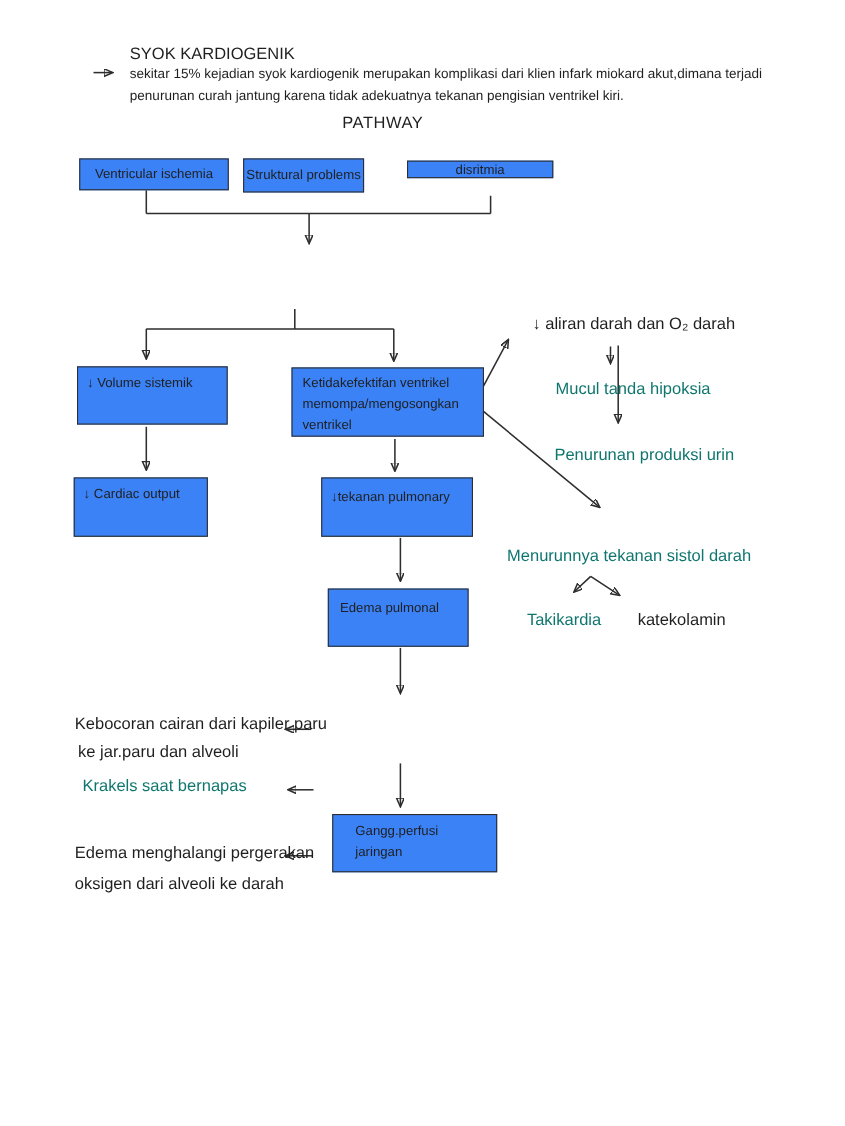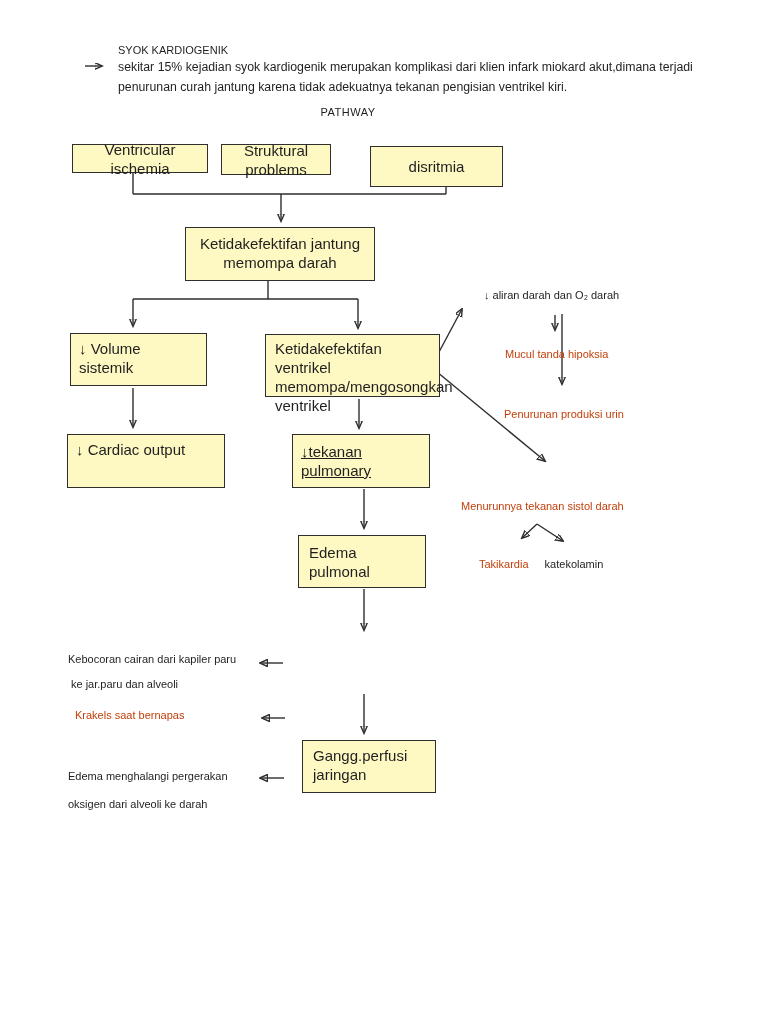--- a/index.html
+++ b/index.html
@@ -6,52 +6,52 @@
   body{
     width:768px;height:1024px;
     background:#ffffff;
     font-family:"Liberation Sans",sans-serif;
     color:#1f1f1f;
     position:relative;
     overflow:hidden;
   }
   .page{position:absolute;left:0;top:0;width:768px;height:1024px;background:#fff;}
   .overlay{position:absolute;left:0;top:0;pointer-events:none;}
-  .txt{position:absolute;font-size:11px;white-space:nowrap;line-height:16px;}
-  .red{color:#c2410c;}
+  .txt{position:absolute;font-size:15px;white-space:nowrap;line-height:16px;}
+  .red{color:#0f766e;}
   .title{left:118px;top:42px;}
   .intro{left:118px;top:57px;width:596px;white-space:normal;line-height:20px;font-size:12.3px;}
   .pathway{left:0;top:104px;width:696px;text-align:center;letter-spacing:.5px;}
   .node{
     position:absolute;
     border:1.4px solid #2e2e2e;
-    background:#fef9c3;
-    font-size:15px;
+    background:#3b82f6;
+    font-size:12px;
     line-height:19px;
     white-space:pre-line;
     box-sizing:border-box;
   }
   .centered{display:flex;align-items:center;justify-content:center;text-align:center;}
   .b1{left:72px;top:144px;width:136px;height:29px;}
   .b2{left:221px;top:144px;width:110px;height:31px;}
-  .b3{left:370px;top:146px;width:133px;height:41px;}
+  .b3{left:370px;top:146px;width:133px;height:16px;}
   .b4{left:185px;top:227px;width:190px;height:54px;align-items:flex-start;padding-top:6px;}
   .b5{left:70px;top:333px;width:137px;height:53px;padding:5px 8px;}
   .b6{left:245px;top:334px;width:175px;height:63px;padding:4px 9px;margin-left:20px;}
-  .b7{left:67px;top:434px;width:158px;height:54px;padding:5px 8px;}
-  .b8{left:292px;top:434px;width:138px;height:54px;padding:7px 8px;text-decoration:underline;}
+  .b7{left:67px;top:434px;width:122px;height:54px;padding:5px 8px;}
+  .b8{left:292px;top:434px;width:138px;height:54px;padding:7px 8px;}
   .b9{left:298px;top:535px;width:128px;height:53px;padding:7px 10px;}
   .b10{left:298px;top:640px;width:128px;height:52px;padding:7px 10px;}
-  .b11{left:302px;top:740px;width:134px;height:53px;padding:5px 10px;}
+  .b11{left:302px;top:740px;width:150px;height:53px;padding:5px 20px;}
   .l-aliran{left:484px;top:287px;}
   .l-mucul{left:505px;top:346px;}
   .l-urin{left:504px;top:406px;}
   .l-sistol{left:461px;top:498px;}
   .l-taki{left:479px;top:556px;}
-  .l-kateko{margin-left:13px;color:#1f1f1f;}
+  .l-kateko{margin-left:29px;color:#1f1f1f;}
   .l-keb1{left:68px;top:651px;}
   .l-keb2{left:71px;top:676px;}
   .l-krakels{left:75px;top:707px;}
   .l-edema1{left:68px;top:768px;}
   .l-edema2{left:68px;top:796px;text-align:right;}
   svg line, svg path{stroke:#2e2e2e;stroke-width:1.4;fill:none;}
 </style>
 </head>
 <body>
 
@@ -93,22 +93,20 @@
     <line x1="284" y1="778" x2="260" y2="778" marker-end="url(#ah)"></line>
   </svg>
 
   <div class="txt title">SYOK KARDIOGENIK</div>
   <div class="txt intro">sekitar 15% kejadian syok kardiogenik merupakan komplikasi dari klien infark miokard akut,dimana terjadi penurunan curah jantung karena tidak adekuatnya tekanan pengisian ventrikel kiri.</div>
   <div class="txt pathway">PATHWAY</div>
 
   <div class="node centered b1">Ventricular ischemia</div>
   <div class="node centered b2">Struktural problems</div>
   <div class="node centered b3">disritmia</div>
-  <div class="node centered b4">Ketidakefektifan jantung
-memompa darah</div>
   <div class="node b5">↓ Volume sistemik</div>
   <div class="node b6">Ketidakefektifan ventrikel
 memompa/mengosongkan
 ventrikel</div>
   <div class="node b7">↓ Cardiac output</div>
   <div class="node b8">↓tekanan pulmonary</div>
   <div class="node b9">Edema pulmonal</div>
   <div class="node b11">Gangg.perfusi
 jaringan</div>
 

